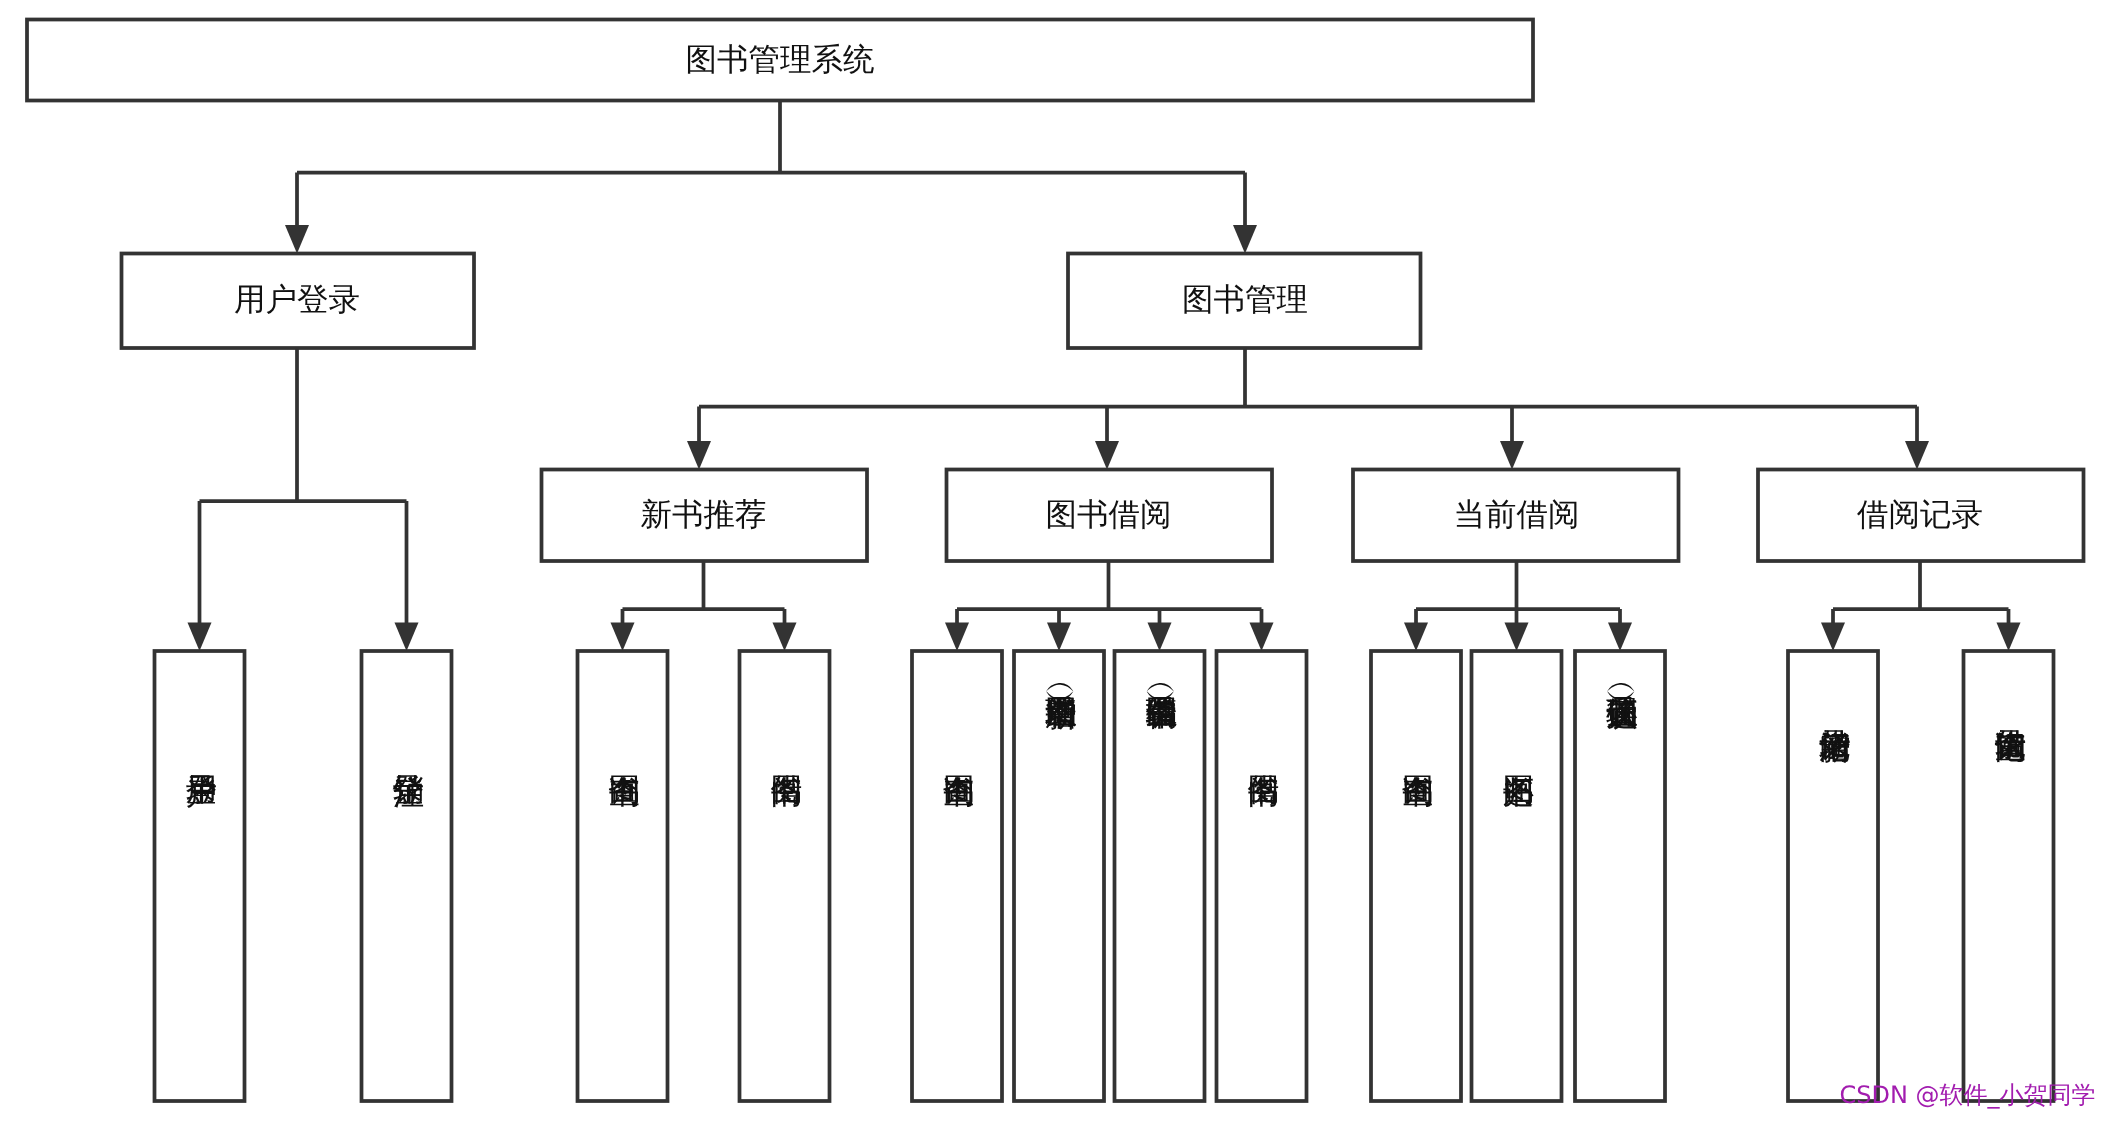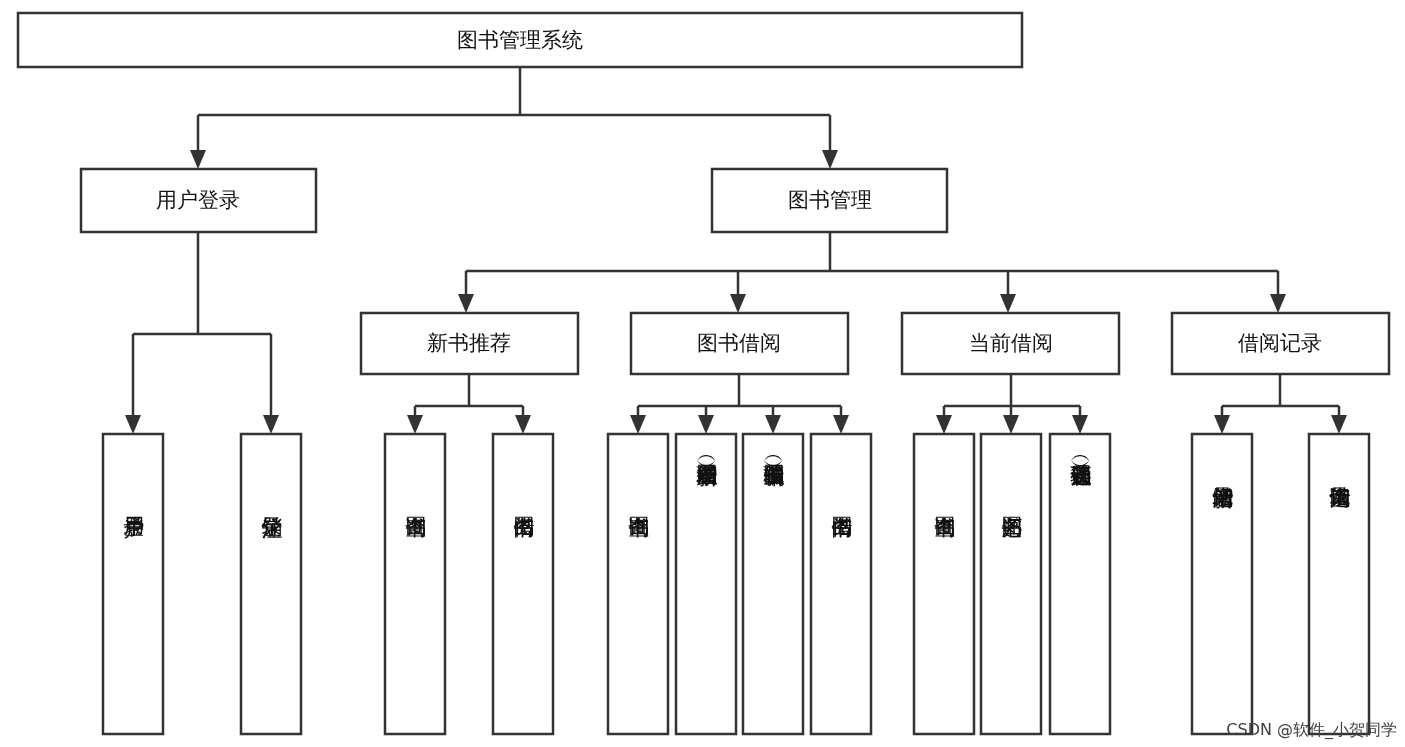--- a/index.html
+++ b/index.html
@@ -47,21 +47,21 @@
   .arrow-head {
     fill: #333333;
     stroke: none;
   }
   .watermark {
     position: absolute;
     right: 8px;
     bottom: 6px;
     font-family: "DejaVu Sans", "Liberation Sans", sans-serif;
     font-size: 16px;
-    color: #404040;
+    color: #a21caf;
     white-space: nowrap;
     user-select: none;
   }
 </style>
 </head>
 <body>
 
 <svg id="diagram" viewBox="0 0 1405 747" xmlns="http://www.w3.org/2000/svg">
 
   <g>

